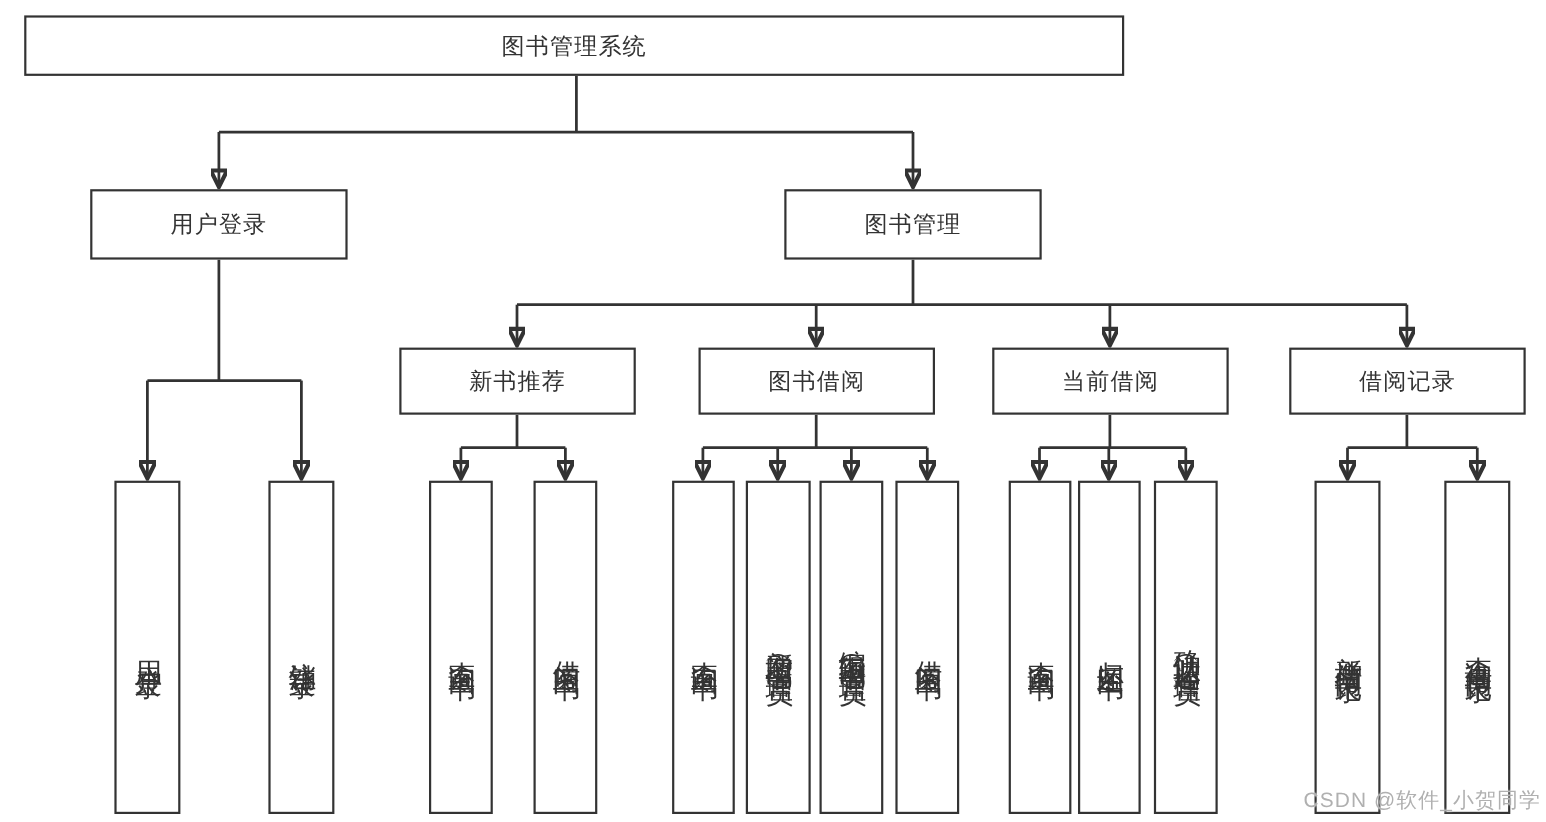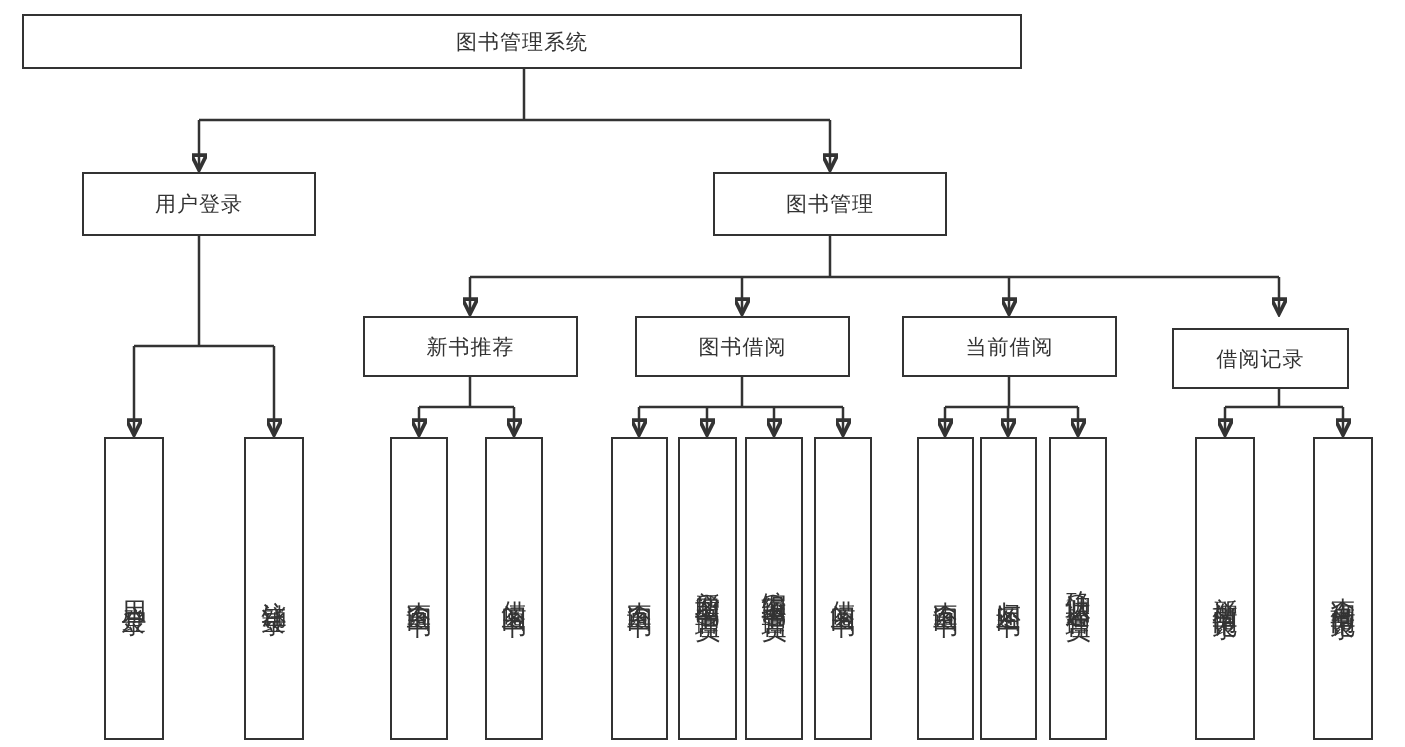--- a/index.html
+++ b/index.html
@@ -96,34 +96,35 @@
   </svg>
 
   <div class="node" style="left:22px;top:14px;width:1000px;height:55px;">图书管理系统</div>
 
   <div class="node" style="left:82px;top:172px;width:234px;height:64px;">用户登录</div>
   <div class="node" style="left:713px;top:172px;width:234px;height:64px;">图书管理</div>
 
   <div class="node" style="left:363px;top:316px;width:215px;height:61px;">新书推荐</div>
   <div class="node" style="left:902px;top:316px;width:215px;height:61px;">当前借阅</div>
   <div class="node" style="left:635px;top:316px;width:215px;height:61px;">图书借阅</div>
-  <div class="node" style="left:1172px;top:328px;width:177px;height:61px;">借阅记录</div>
+  <div class="node" style="left:1172px;top:316px;width:215px;height:61px;">借阅记录</div>
 
   <div class="node leaf" style="left:104px;top:437px;width:60px;height:303px;">用户登录</div>
   <div class="node leaf" style="left:244px;top:437px;width:60px;height:303px;">注销登录</div>
 
   <div class="node leaf" style="left:390px;top:437px;width:58px;height:303px;">查询图书</div>
   <div class="node leaf" style="left:485px;top:437px;width:58px;height:303px;">借阅图书</div>
 
   <div class="node leaf" style="left:611px;top:437px;width:57px;height:303px;">查询图书</div>
   <div class="node leaf" style="left:678px;top:437px;width:59px;height:303px;">新增图书（管理员）</div>
   <div class="node leaf" style="left:745px;top:437px;width:58px;height:303px;">编辑图书（管理员）</div>
   <div class="node leaf" style="left:814px;top:437px;width:58px;height:303px;">借阅图书</div>
 
   <div class="node leaf" style="left:917px;top:437px;width:57px;height:303px;">查询图书</div>
   <div class="node leaf" style="left:980px;top:437px;width:57px;height:303px;">归还图书</div>
   <div class="node leaf" style="left:1049px;top:437px;width:58px;height:303px;">确认归还（管理员）</div>
 
   <div class="node leaf" style="left:1195px;top:437px;width:60px;height:303px;">新增借阅记录</div>
   <div class="node leaf" style="left:1313px;top:437px;width:60px;height:303px;">查询借阅记录</div>
 
+  <div class="watermark">CSDN @软件_小贺同学</div>
 
 </div>
 
 </body></html>

